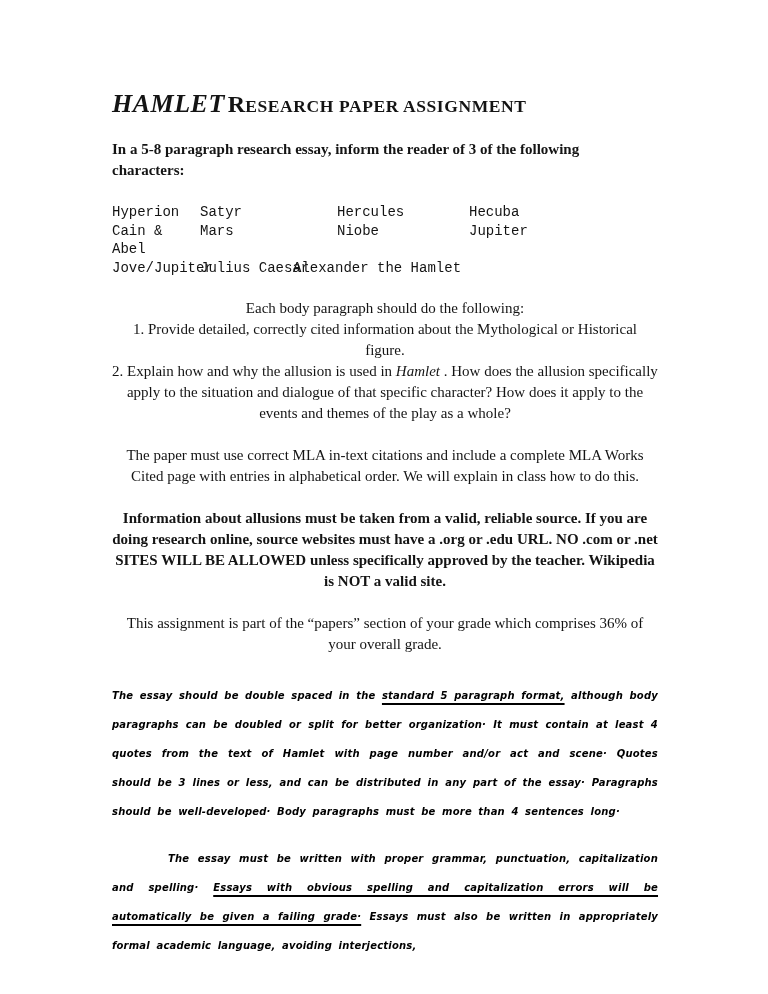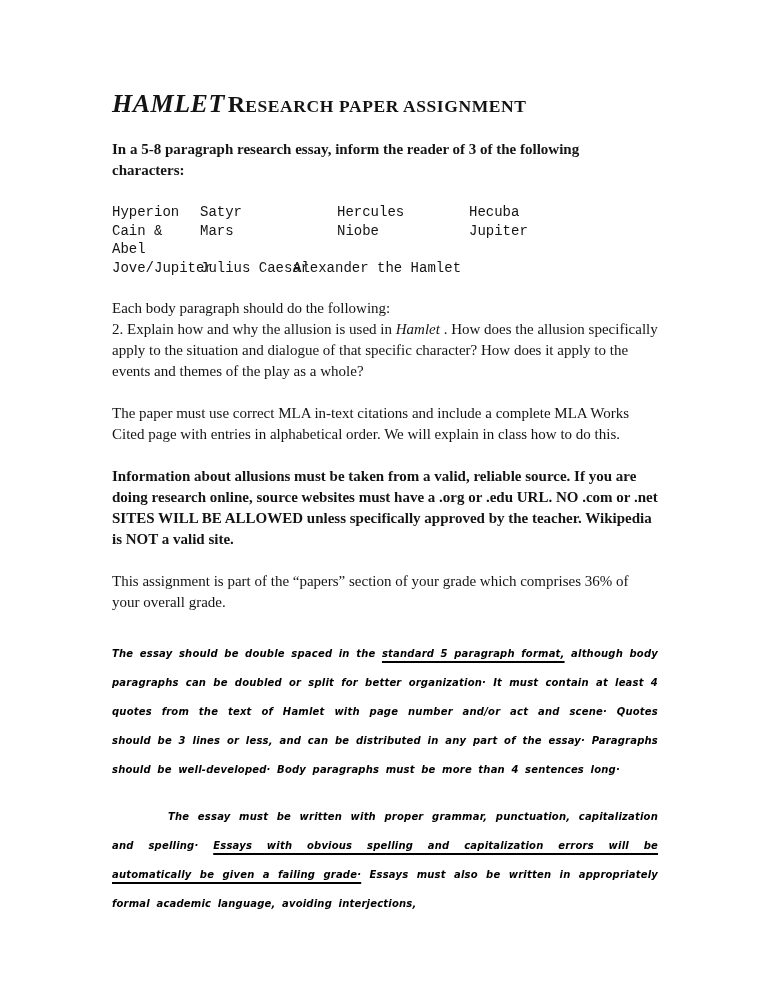--- a/index.html
+++ b/index.html
@@ -55,20 +55,21 @@
     line-height: 18.5px;
   }
   .chars .pull { margin-left: -44px; }
 
   
   .para {
     margin: 21px 0 0 0;
     font-family: "Liberation Serif", serif;
     font-size: 15px;
     line-height: 21px;
+    text-align: center;
   }
   .para.bold { font-weight: bold; }
   .it { font-style: italic; }
 
   
   .script {
     margin: 26px 0 0 0;
     font-family: "DejaVu Sans", sans-serif;
     font-style: italic;
     font-weight: 600;
@@ -104,20 +105,21 @@
     <span>Mars</span>
     <span>Niobe</span>
     <span>Jupiter</span>
     <span>Jove/Jupiter</span>
     <span>Julius Caesar</span>
     <span class="pull">Alexander the Hamlet</span>
   </div>
 
   <div class="para">
     <div>Each body paragraph should do the following:</div>
+    <div>1.  Provide detailed, correctly cited information about the Mythological or Historical figure.</div>
     <div><span>2.  Explain how and why the allusion is used in </span><span class="it">Hamlet</span><span> .  How does the allusion specifically apply to the situation and dialogue of that specific character? How does it apply to the events and themes of the play as a whole?</span></div>
   </div>
 
   <p class="para">The paper must use correct MLA in-text citations and include a complete MLA Works Cited page with entries in alphabetical order.  We will explain in class how to do this.</p>
 
   <p class="para bold">Information about allusions must be taken from a valid, reliable source.  If you are doing research online, source websites must have a .org or .edu URL.  NO .com or .net SITES WILL BE ALLOWED unless specifically approved  by the teacher.  Wikipedia is NOT a valid site.</p>
 
   <p class="para">This assignment is part of the “papers” section of your grade which comprises 36% of your overall grade.</p>
 
   <p class="script p1"><span>The essay should be double spaced in the </span><span class="u">standard 5 paragraph format,</span><span> although body paragraphs can be doubled or split for better organization· It must contain at least 4 quotes from the text of </span><span class="it">Hamlet</span><span>  with page number and/or act and scene·  Quotes should be 3 lines or less, and can be distributed in any part of the essay· Paragraphs should be well-developed· Body paragraphs must be more than 4 sentences long·</span></p>

